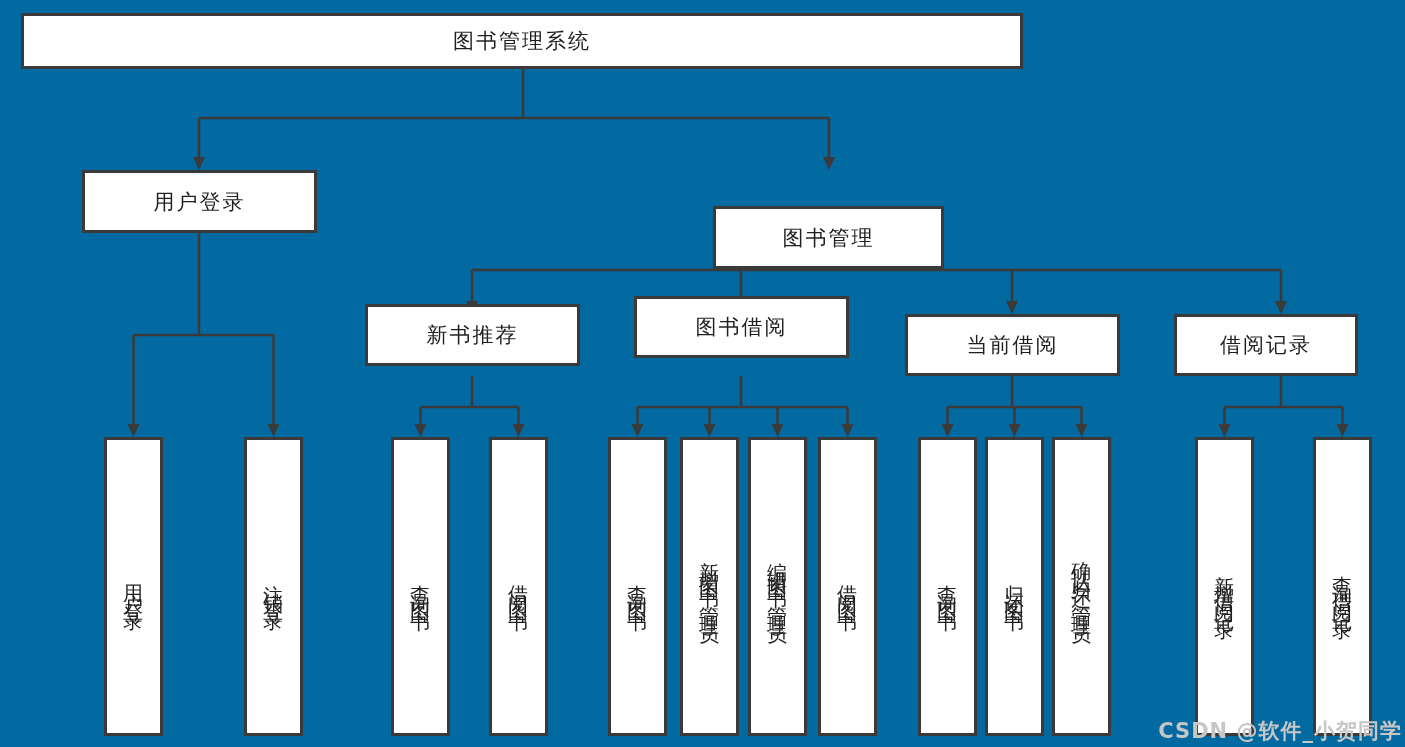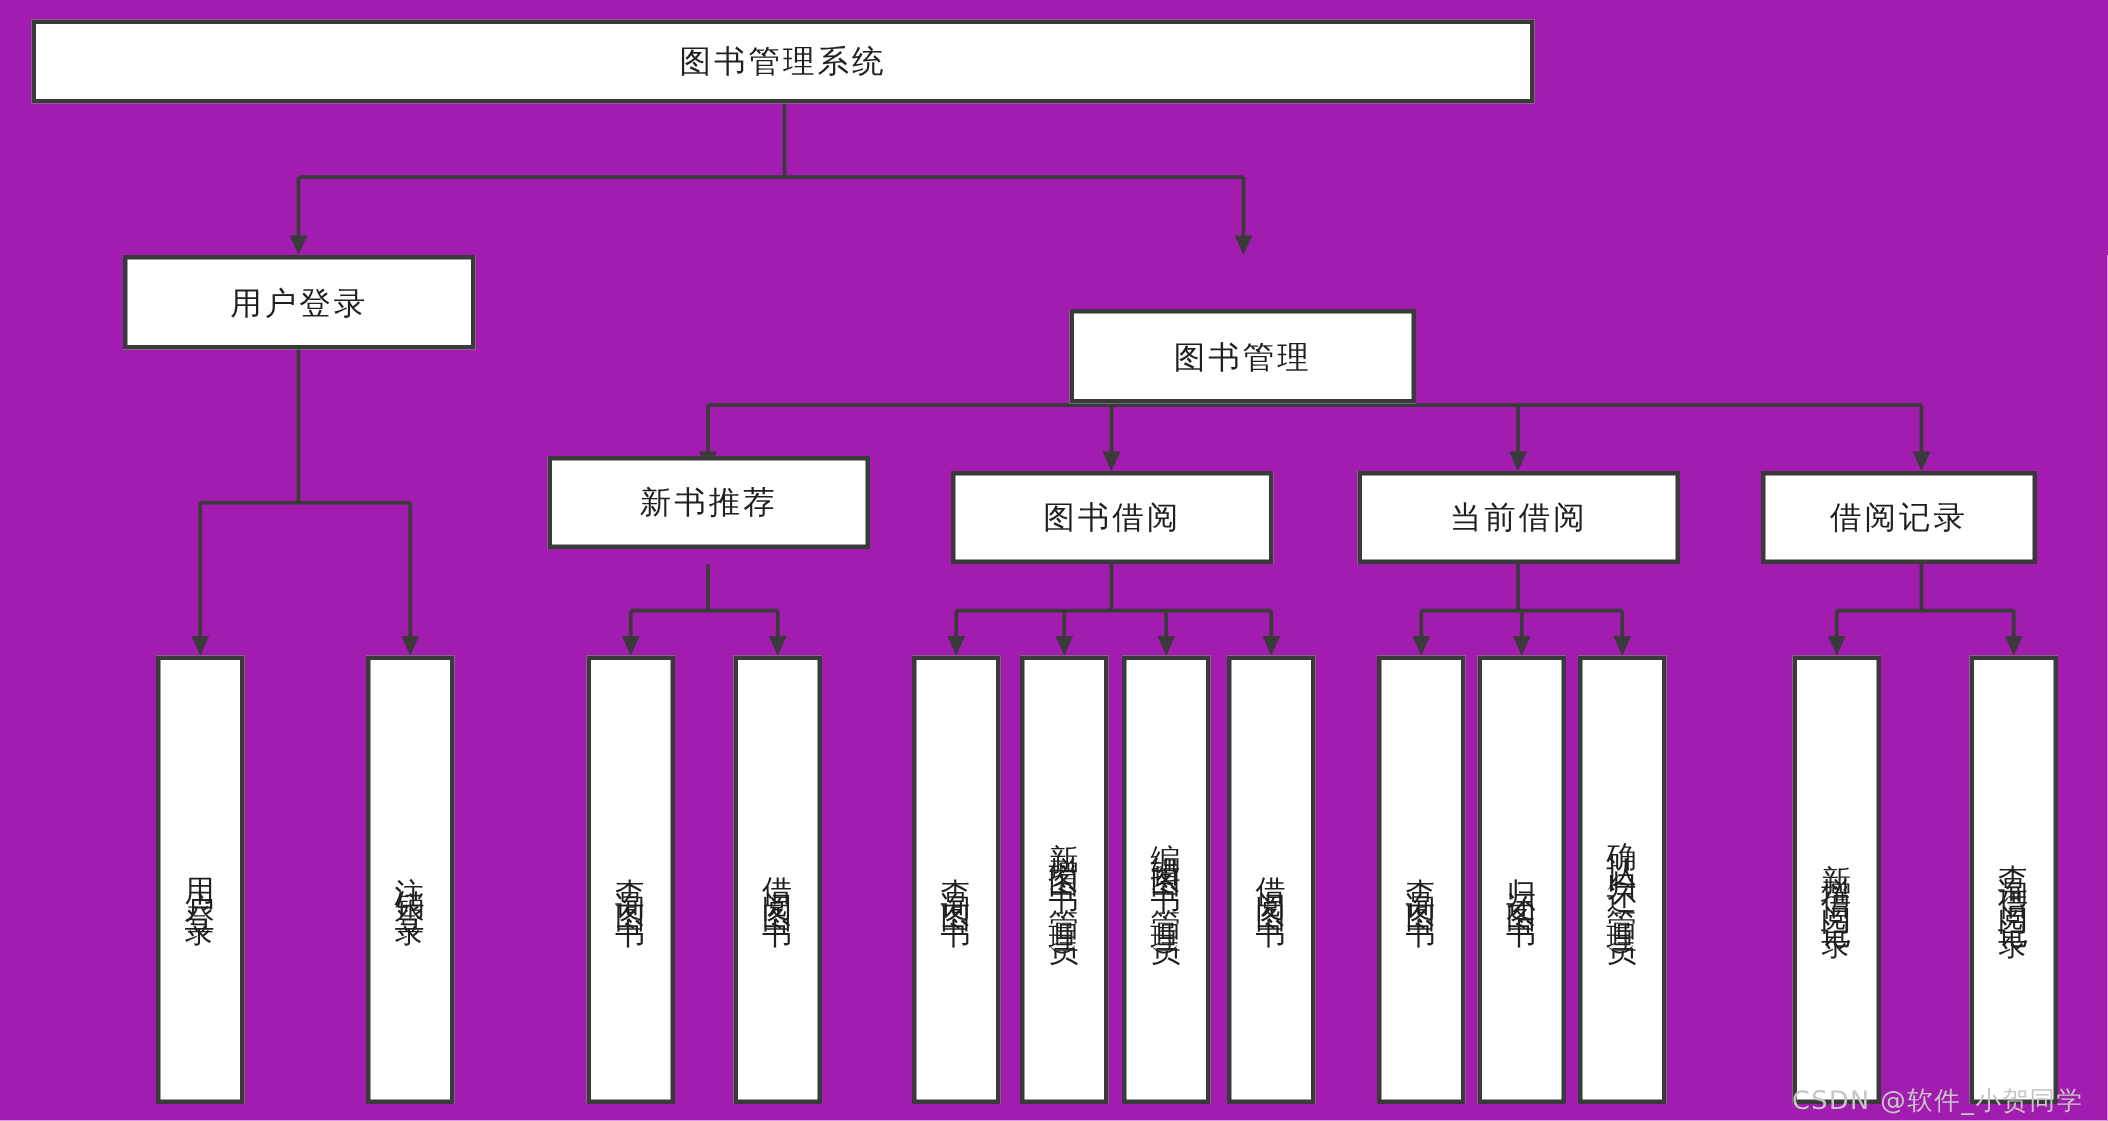--- a/index.html
+++ b/index.html
@@ -1,20 +1,20 @@
 <!DOCTYPE html>
 <html><head>
 <meta charset="utf-8">
 <style>
   html, body { margin: 0; padding: 0; background: #ffffff; }
   #canvas {
     position: relative;
     width: 1405px;
     height: 747px;
-    background: #a21caf;
+    background: #0369a1;
     font-family: "DejaVu Sans", "Liberation Sans", sans-serif;
     overflow: hidden;
   }
   #connectors {
     position: absolute;
     left: 0; top: 0;
     width: 1405px; height: 747px;
   }
   .hbox {
     position: absolute;
@@ -45,26 +45,27 @@
     writing-mode: vertical-rl;
     text-orientation: mixed;
     font-size: 20px;
     line-height: 1;
     letter-spacing: 9px;
     color: #1f1f1f;
     white-space: nowrap;
   }
   .watermark {
     position: absolute;
-    right: 16px;
+    right: 3px;
     bottom: 2px;
-    font-size: 17px;
+    font-size: 21px;
     letter-spacing: 1px;
     color: #c6c6c6;
     white-space: nowrap;
+    font-weight: bold;
   }
 </style>
 </head>
 <body>
 
 <div id="canvas">
 
   <svg id="connectors" viewBox="0 0 1405 747" xmlns="http://www.w3.org/2000/svg">
 
     <path d="M523,68 V118 M199,118 H829 M199,118 V158 M829,118 V158" stroke="#3a3a3a" stroke-width="2.5" fill="none"></path>
@@ -103,21 +104,21 @@
   <div class="hbox" style="left:82px; top:170px; width:235px; height:63px;">
     <span>用户登录</span>
   </div>
   <div class="hbox" style="left:713px; top:170px; width:231px; height:63px;margin-top:36px;">
     <span>图书管理</span>
   </div>
 
   <div class="hbox" style="left:365px; top:304px; width:215px; height:62px;">
     <span>新书推荐</span>
   </div>
-  <div class="hbox" style="left:634px; top:314px; width:215px; height:62px;">
+  <div class="hbox" style="left:634px; top:296px; width:215px; height:62px;">
     <span>图书借阅</span>
   </div>
   <div class="hbox" style="left:905px; top:314px; width:215px; height:62px;">
     <span>当前借阅</span>
   </div>
   <div class="hbox" style="left:1174px; top:314px; width:184px; height:62px;">
     <span>借阅记录</span>
   </div>
 
   <div class="vbox" style="left:104px;">

